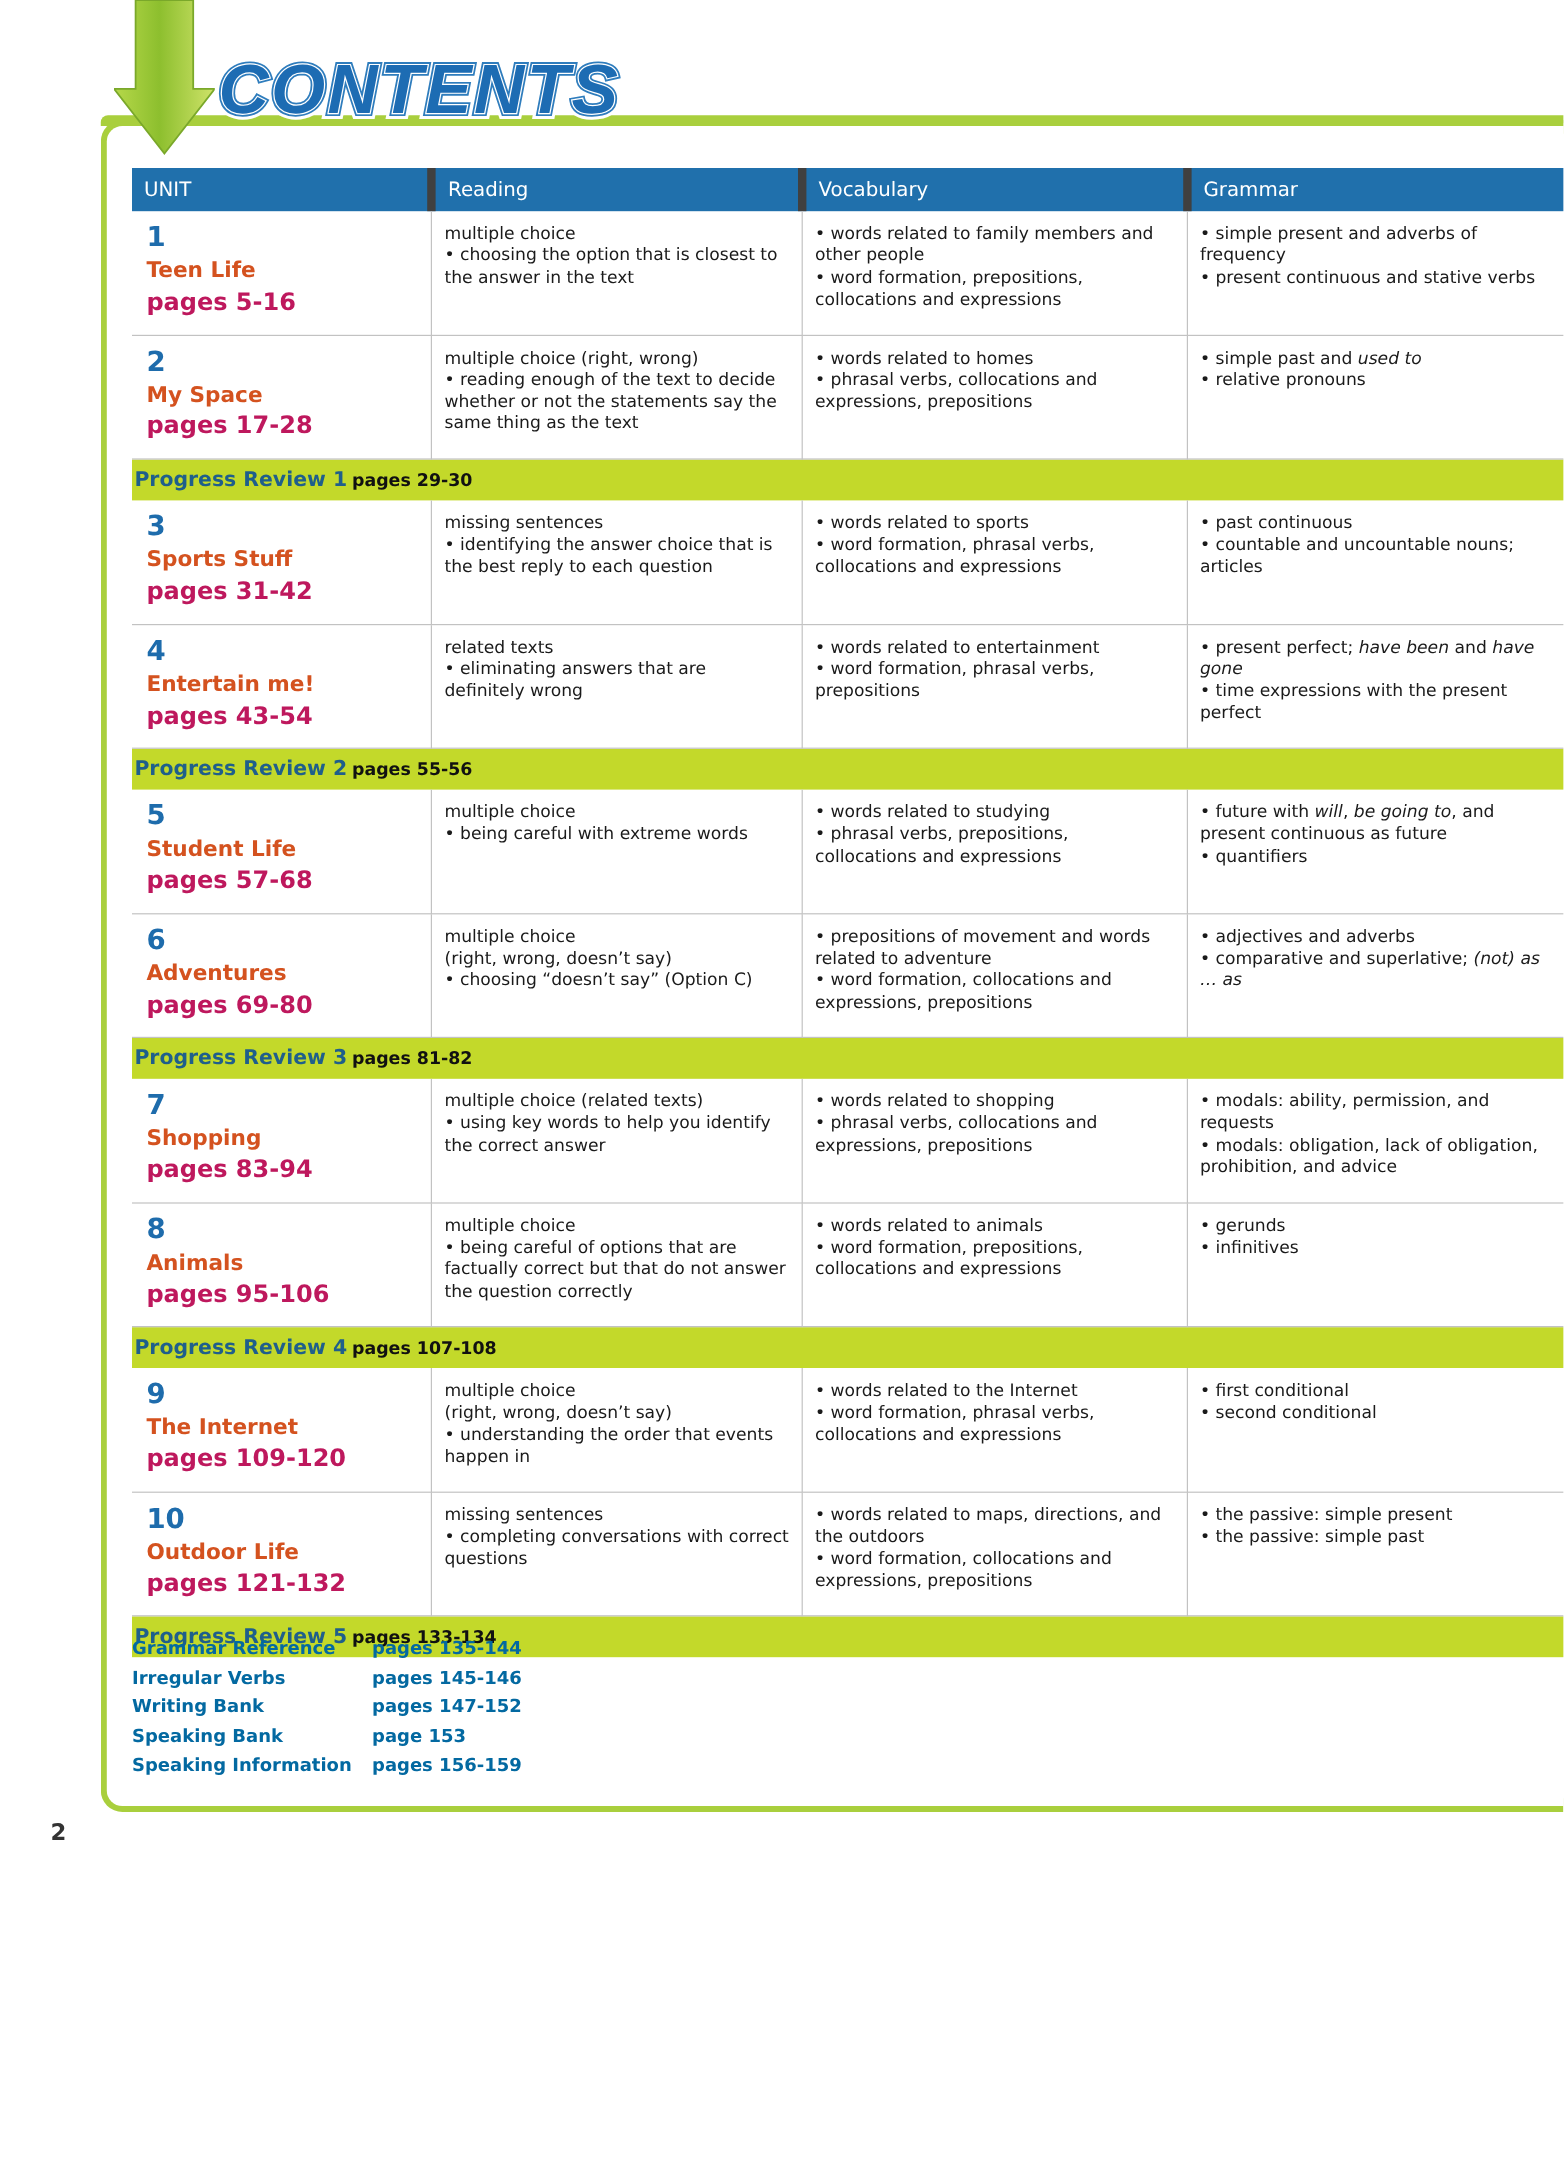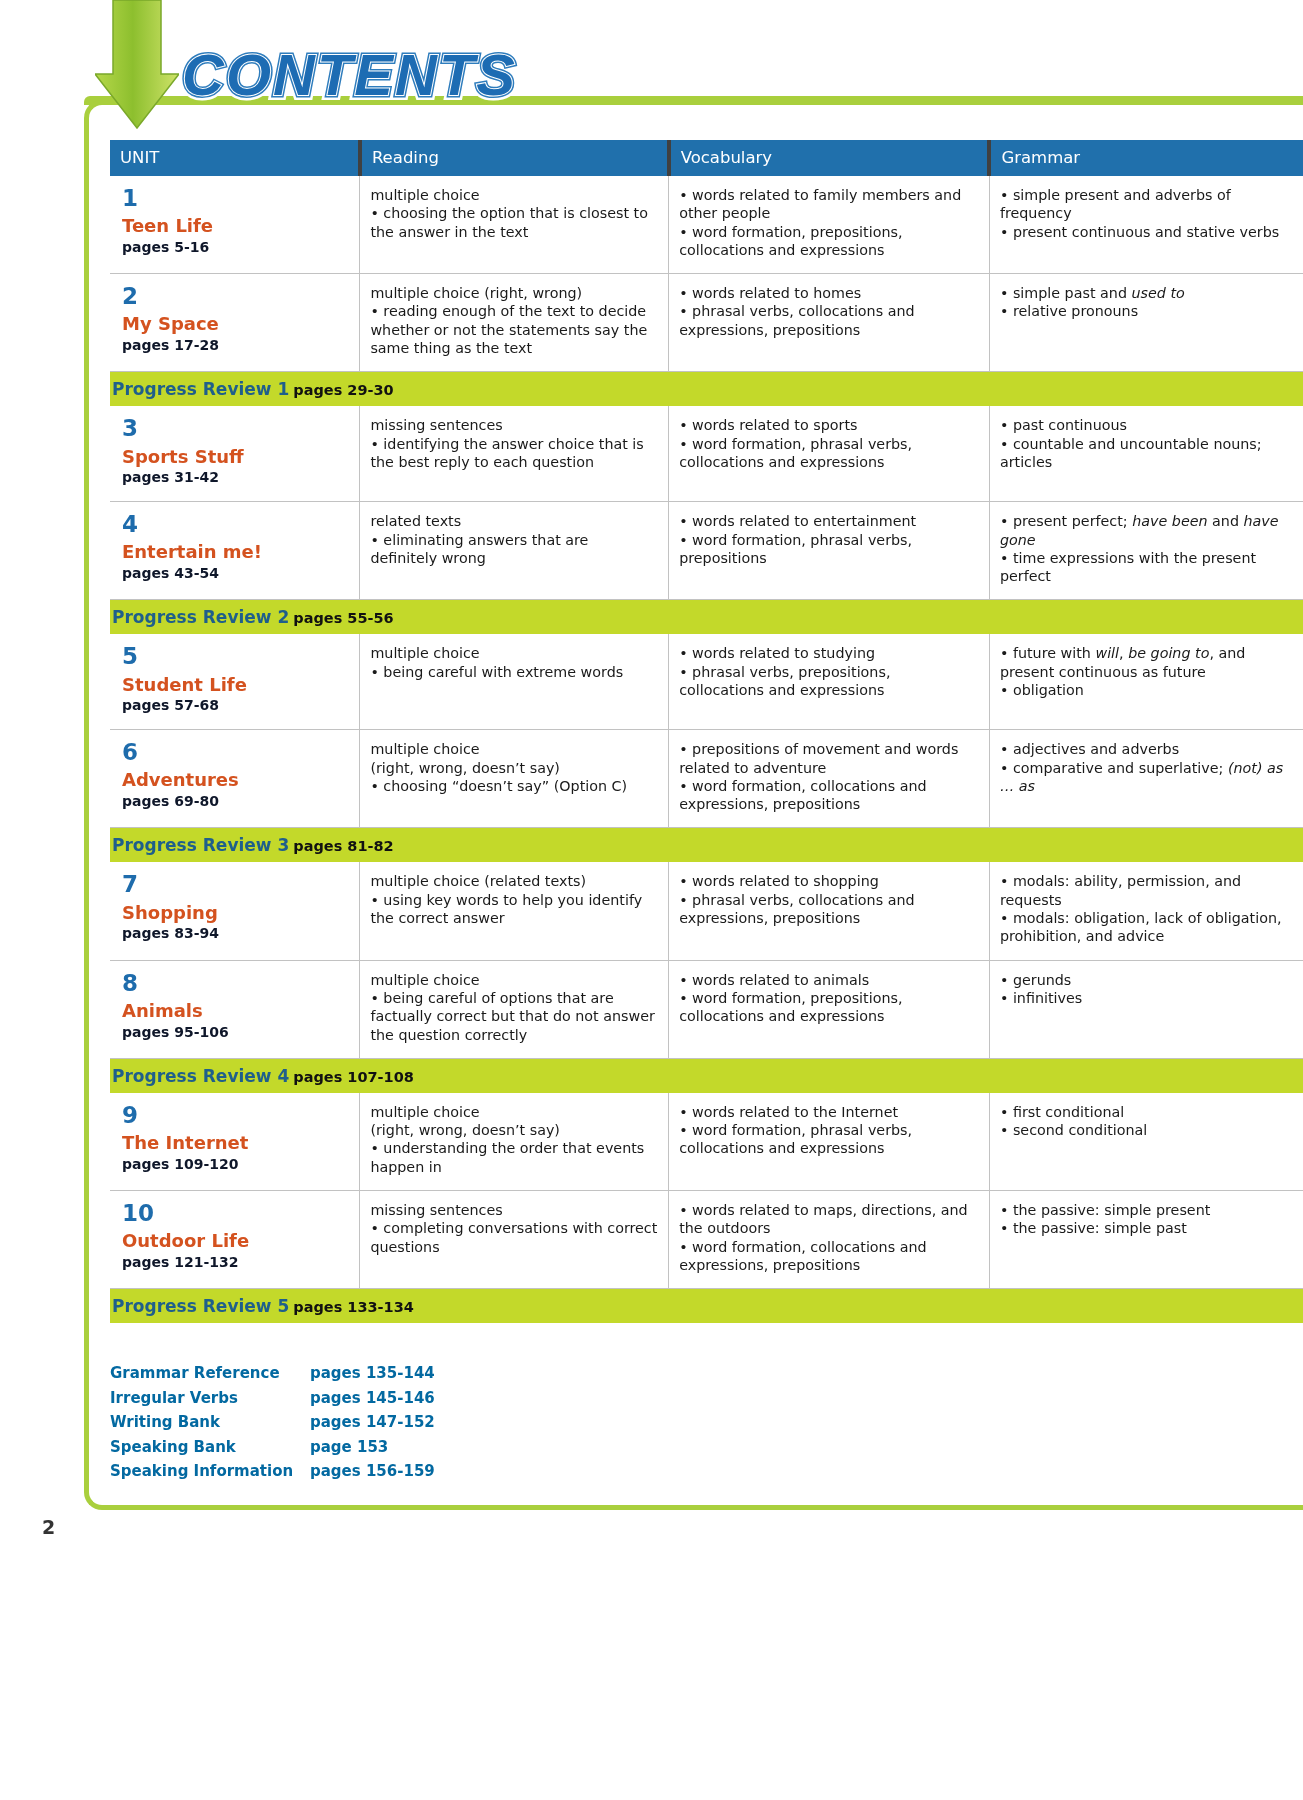--- a/index.html
+++ b/index.html
@@ -85,21 +85,21 @@
     color: #1a1a1a;
   }
   .tbl td, .tbl th { vertical-align: top; }
 
   .hdr td {
     background: #2070ac;
     color: #ffffff;
     font-size: 16.5px;
     font-weight: normal;
     padding: 8px 10px 9px 10px;
-    border-right: 4px solid #404040;
+    border-right: 7px solid #404040;
   }
   .hdr td:last-child { border-right: none; margin-top: 44px; }
 
   .c1 { width: 208px; }
   .c2 { width: 257px; }
   .c3 { width: 267px; }
   .c4 { width: 261px; }
 
   .unitrow td {
     border-right: 1px solid #c2c2c2;
@@ -118,22 +118,22 @@
     margin-bottom: 6px;
   }
   .unit-name {
     color: #d4521f;
     font-size: 18px;
     font-weight: bold;
     line-height: 1.1;
     margin-bottom: 3px;
   }
   .unit-pages {
-    color: #0f172a;
-    font-size: 14px;
+    color: #be185d;
+    font-size: 20px;
     font-weight: bold;
   }
 
   .lines div { margin: 0; }
   em { font-style: italic; }
 
   
   .pr td {
     background: #c3d92a;
     padding: 7px 0 7px 2px;
@@ -333,21 +333,21 @@
         </td>
         <td>
           <div class="lines">
             <div>• words related to studying</div>
             <div>• phrasal verbs, prepositions, collocations and expressions</div>
           </div>
         </td>
         <td>
           <div class="lines">
             <div>• future with <em>will</em>, <em>be going to</em>, and present continuous as future</div>
-            <div>• obligation</div>
+            <div>• quantifiers</div>
           </div>
         </td>
       </tr>
       <tr class="unitrow">
         <td class="cellfirst">
           <div class="unit-num">6</div>
           <div class="unit-name">Adventures</div>
           <div class="unit-pages">pages 69-80</div>
         </td>
         <td>

